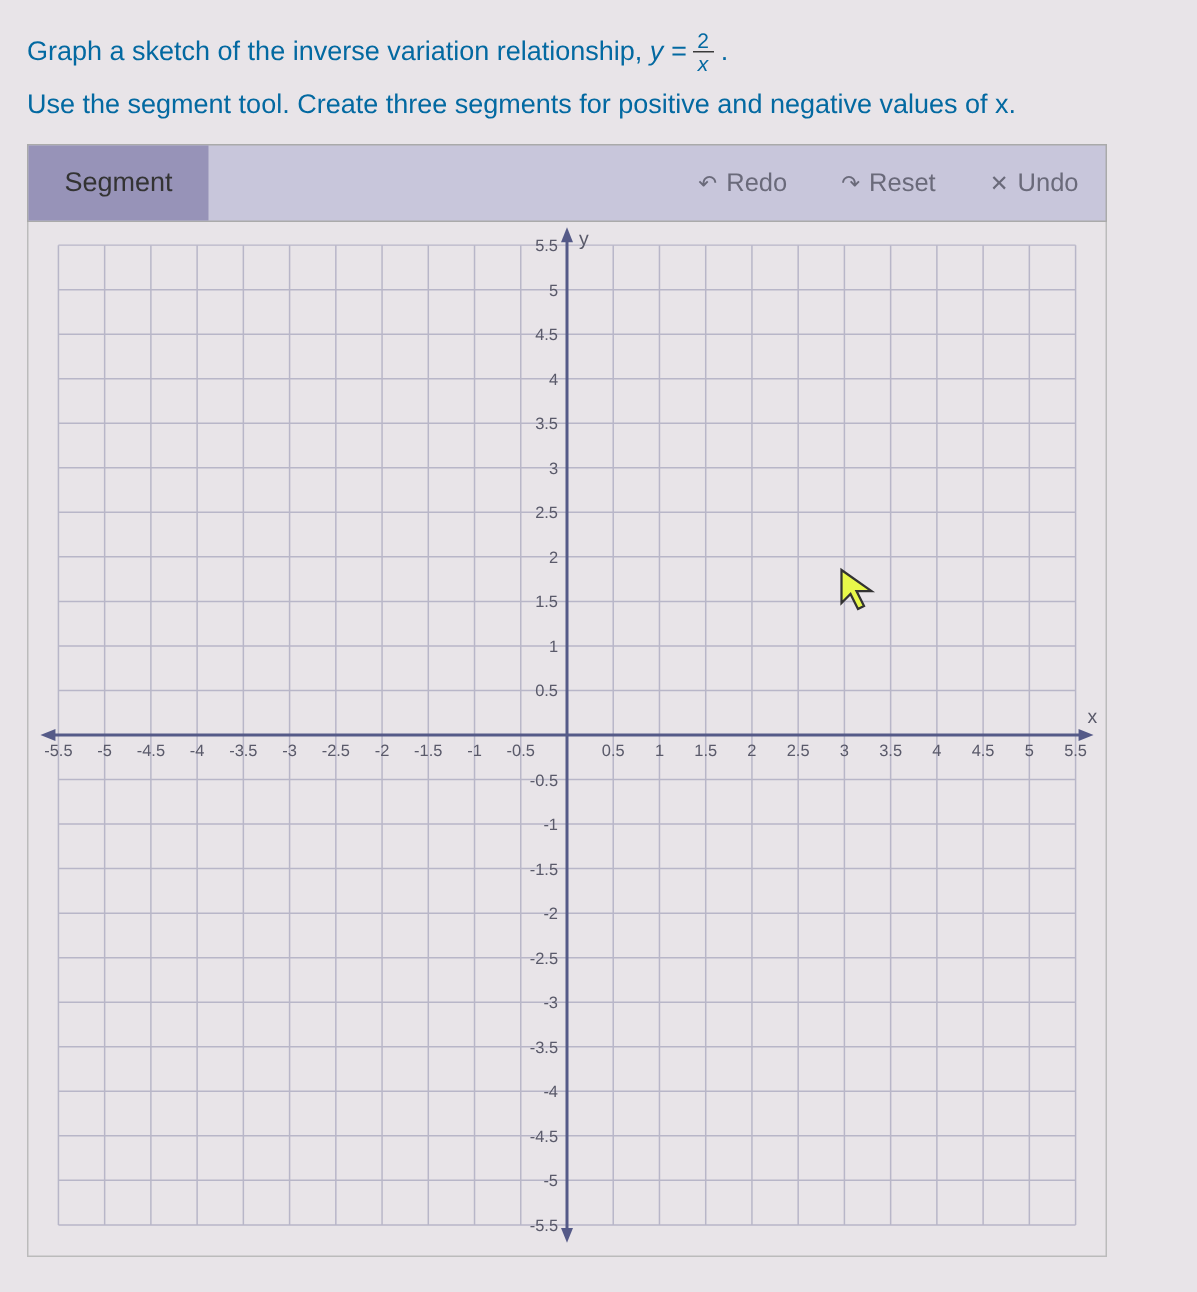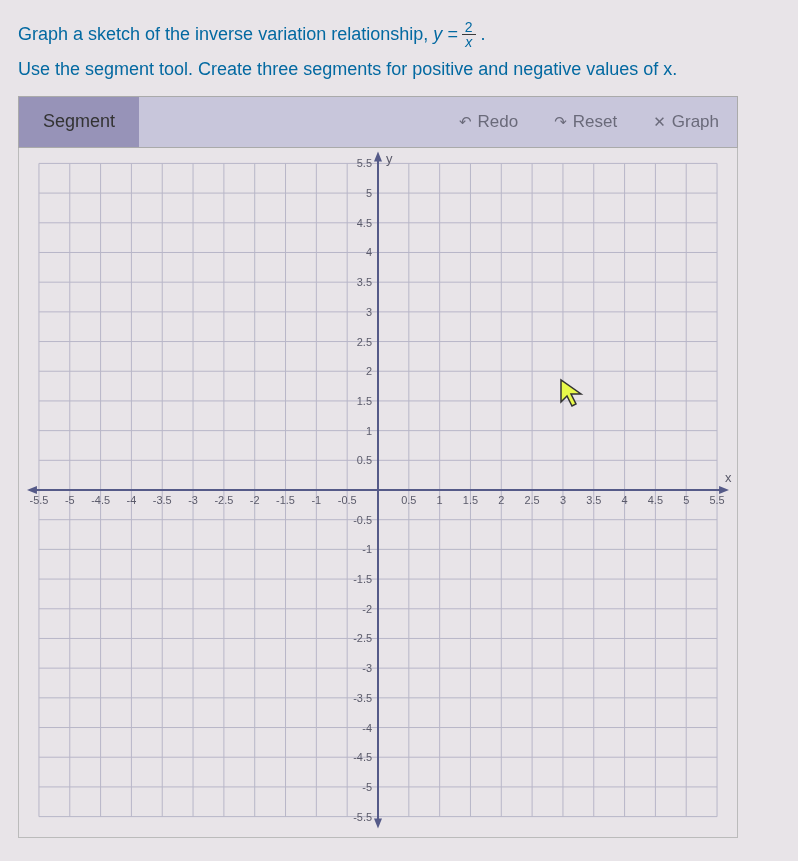--- a/index.html
+++ b/index.html
@@ -144,21 +144,21 @@
   <button class="tb-btn">
     <span class="tb-icon">↶</span>
     <span>Redo</span>
   </button>
   <button class="tb-btn">
     <span class="tb-icon">↷</span>
     <span>Reset</span>
   </button>
   <button class="tb-btn">
     <span class="tb-icon">✕</span>
-    <span>Graph</span>
+    <span>Undo</span>
   </button>
 </div>
 
 <div class="chart-wrap">
   <svg class="chart" viewBox="0 0 720 690">
     <g id="grid">
         <line x1="20" y1="670" x2="20" y2="15" class="grid-line"></line>
         <line x1="50.90909090909091" y1="670" x2="50.90909090909091" y2="15" class="grid-line"></line>
         <line x1="81.81818181818181" y1="670" x2="81.81818181818181" y2="15" class="grid-line"></line>
         <line x1="112.72727272727272" y1="670" x2="112.72727272727272" y2="15" class="grid-line"></line>

